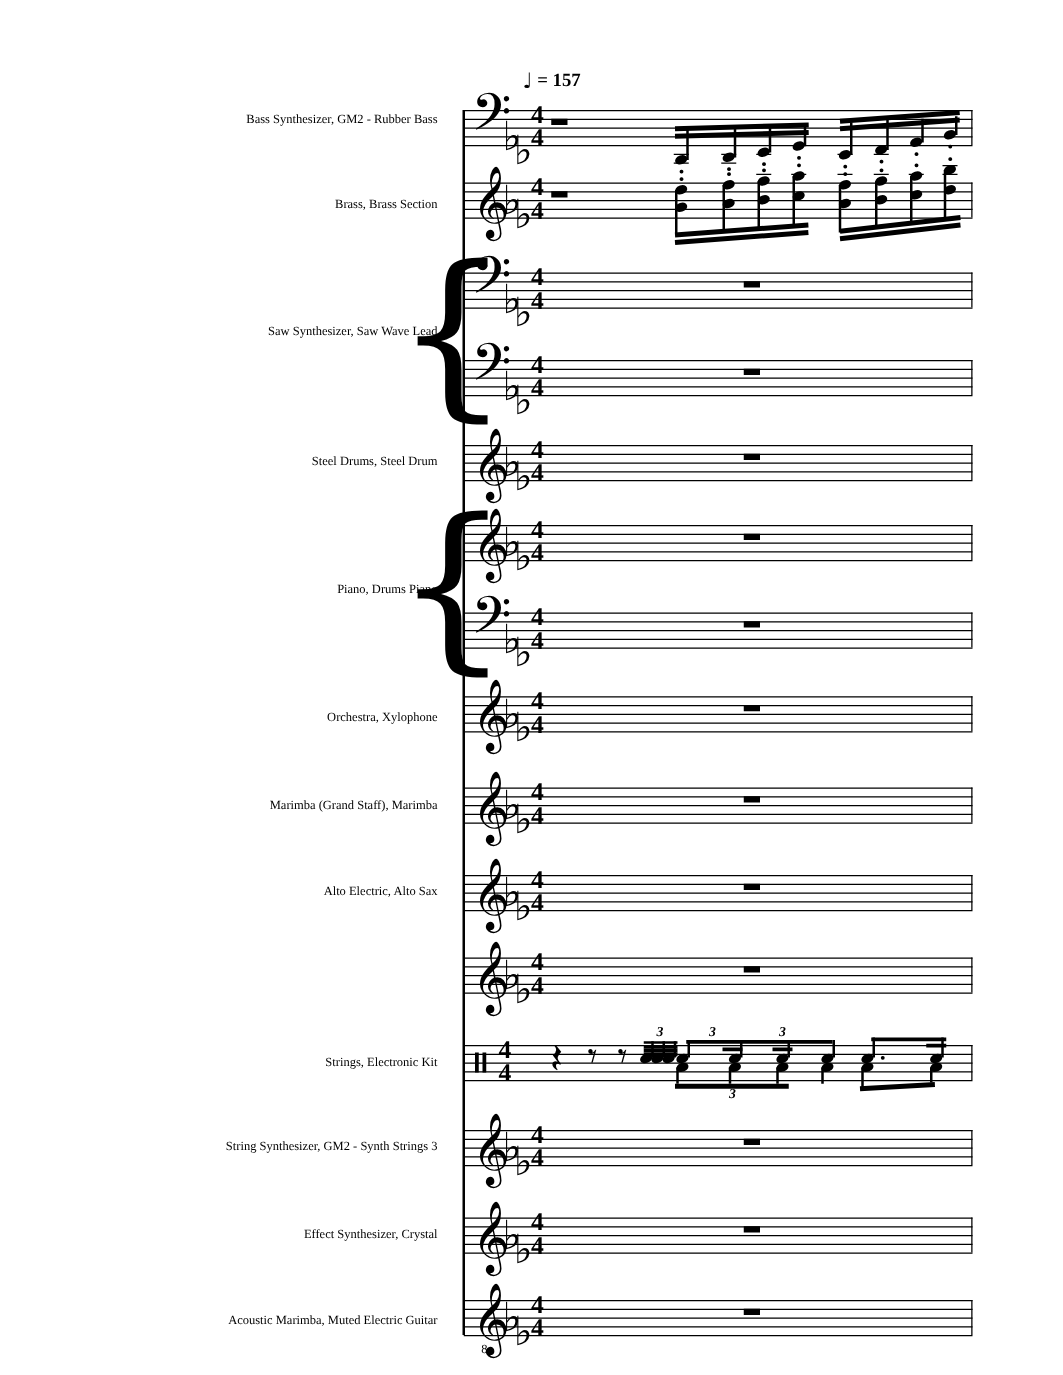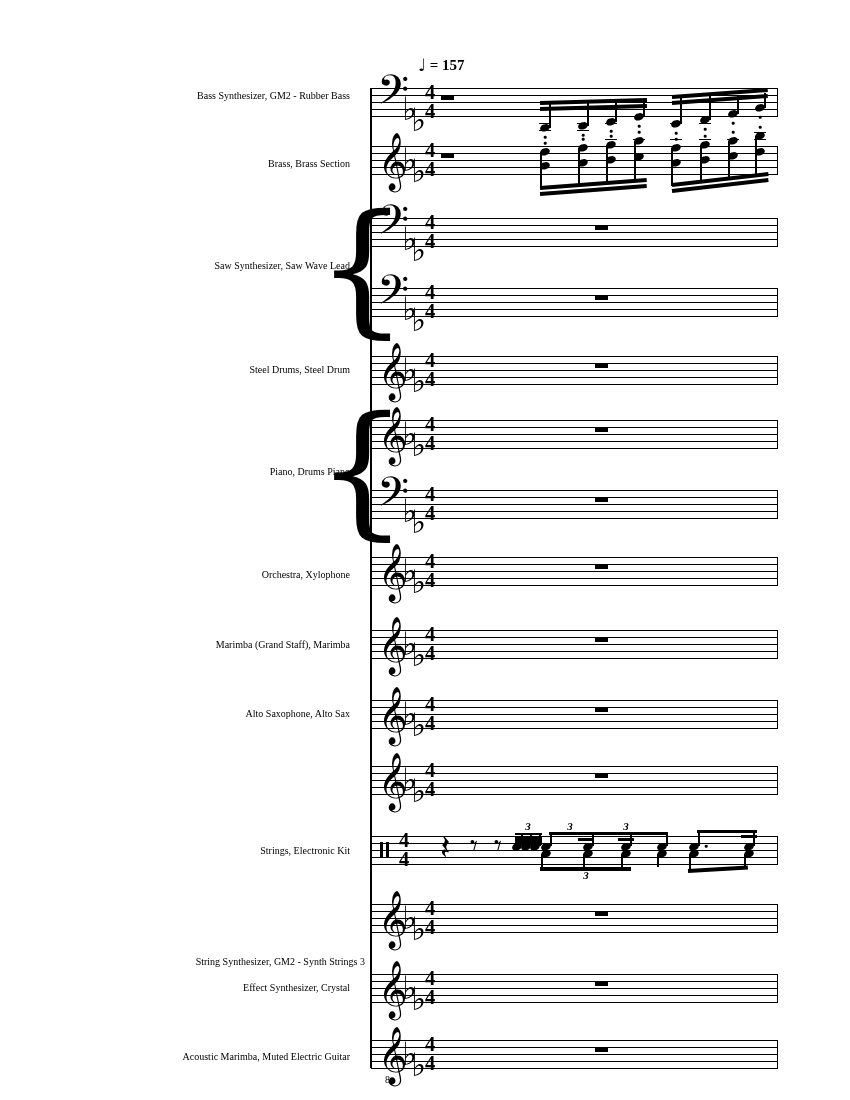--- a/index.html
+++ b/index.html
@@ -407,23 +407,23 @@
     <div class="sysline" style="left: 370.2px; top: 88px; height: 980px;"></div>
     <div class="brace" style="left: 355px; top: 216px; font-size: 144.84px; height: 102px; display: flex; align-items: center; justify-content: center; width: 14px;">{</div>
     <div class="brace" style="left: 355px; top: 418px; font-size: 144.84px; height: 102px; display: flex; align-items: center; justify-content: center; width: 14px;">{</div>
     <div class="inst-label" style="left: 0px; top: 96px; width: 350px;">Bass Synthesizer, GM2 - Rubber Bass</div>
     <div class="inst-label" style="left: 0px; top: 164px; width: 350px;">Brass, Brass Section</div>
     <div class="inst-label" style="left: 0px; top: 266px; width: 350px;">Saw Synthesizer, Saw Wave Lead</div>
     <div class="inst-label" style="left: 0px; top: 370px; width: 350px;">Steel Drums, Steel Drum</div>
     <div class="inst-label" style="left: 0px; top: 472px; width: 350px;">Piano, Drums Piano</div>
     <div class="inst-label" style="left: 0px; top: 575px; width: 350px;">Orchestra, Xylophone</div>
     <div class="inst-label" style="left: 0px; top: 645px; width: 350px;">Marimba (Grand Staff), Marimba</div>
-    <div class="inst-label" style="left: 0px; top: 714px; width: 350px;">Alto Saxophone, Alto Sax</div>
+    <div class="inst-label" style="left: 0px; top: 714px; width: 350px;">Alto Electric, Alto Sax</div>
     <div class="inst-label" style="left: 0px; top: 851px; width: 350px;">Strings, Electronic Kit</div>
-    <div class="inst-label" style="left: 15px; top: 918px; width: 350px; margin-top: 44px;">String Synthesizer, GM2 - Synth Strings 3</div>
+    <div class="inst-label" style="left: 0px; top: 918px; width: 350px;">String Synthesizer, GM2 - Synth Strings 3</div>
     <div class="inst-label" style="left: 0px; top: 988px; width: 350px;">Effect Synthesizer, Crystal</div>
     <div class="inst-label" style="left: 0px; top: 1057px; width: 350px;">Acoustic Marimba, Muted Electric Guitar</div>
     <div class="whole-rest" style="left: 440.5px; top: 95px;"></div>
     <div class="whole-rest" style="left: 440.5px; top: 153px;"></div>
     <div class="whole-rest" style="left: 594.5px; top: 225px;"></div>
     <div class="whole-rest" style="left: 594.5px; top: 295px;"></div>
     <div class="whole-rest" style="left: 594.5px; top: 363px;"></div>
     <div class="whole-rest" style="left: 594.5px; top: 427px;"></div>
     <div class="whole-rest" style="left: 594.5px; top: 497px;"></div>
     <div class="whole-rest" style="left: 594.5px; top: 564px;"></div>

